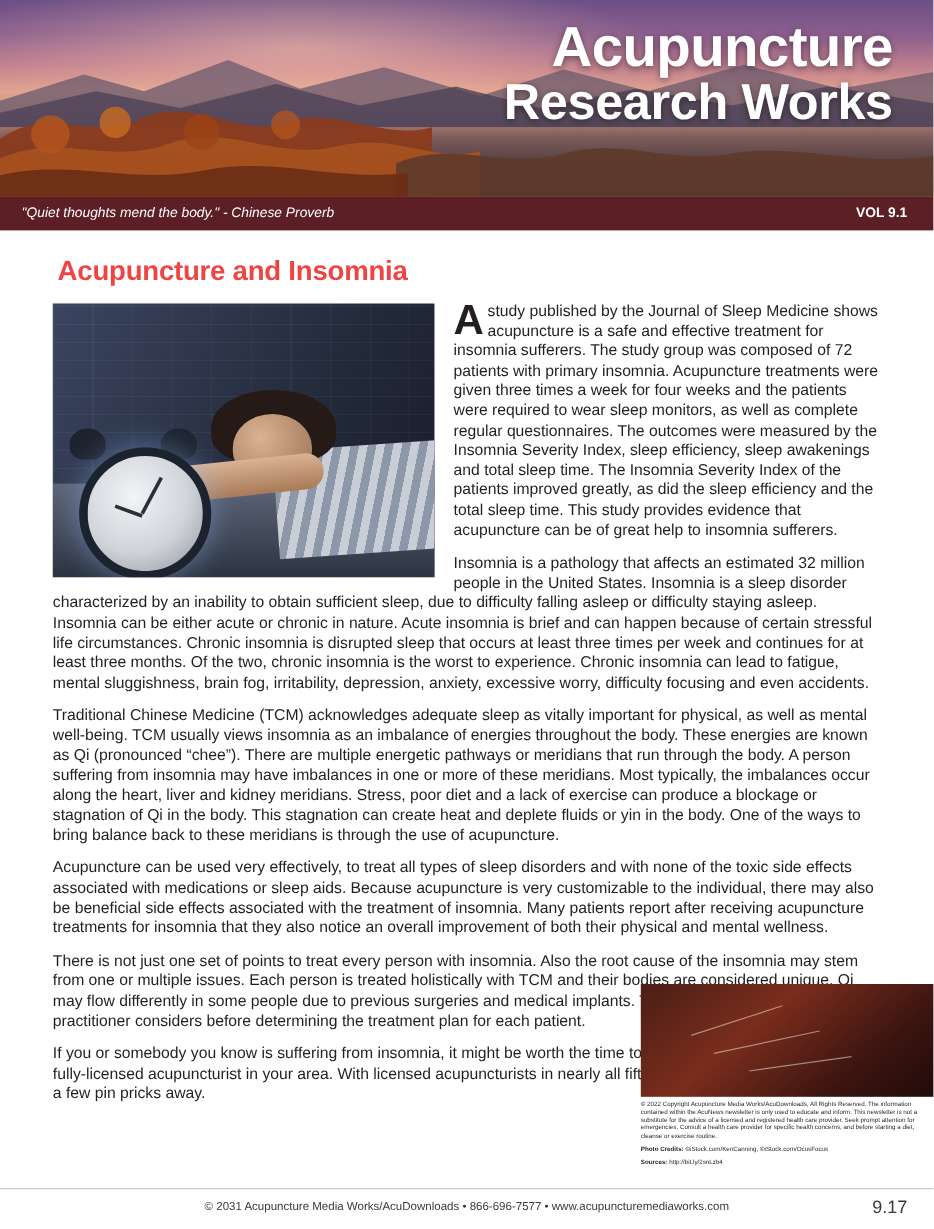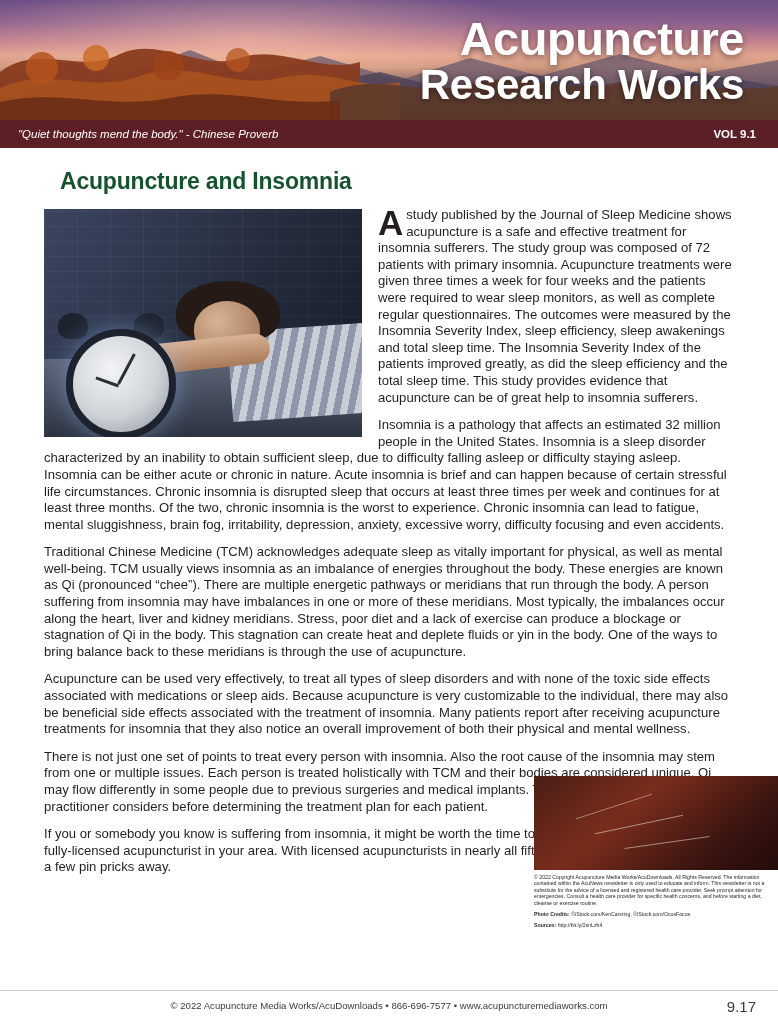--- a/index.html
+++ b/index.html
@@ -19,21 +19,21 @@
     position: relative;
     width: 778px;
     height: 1024px;
     background: #ffffff;
   }
 
   
   .masthead {
     position: relative;
     width: 778px;
-    height: 120px;
+    height: 164px;
     overflow: hidden;
     background: linear-gradient(180deg, #6b4f86 0%, #8c5f8e 18%, #c07f8e 34%, #e0a38f 46%, #cf9a80 56%, #7d5a5a 70%, #4a3a3c 86%, #3a2e30 100%);
   }
   .sky-glow {
     position: absolute;
     left: 0; top: 0;
     width: 778px; height: 90px;
     background: radial-gradient(ellipse 420px 90px at 250px 40px, rgba(255,200,170,0.55), rgba(255,200,170,0) 70%);
   }
   .mountains {
@@ -98,22 +98,22 @@
   
   .content {
     position: relative;
     padding: 14px 44px 0 44px;
     box-sizing: border-box;
     width: 778px;
   }
   h1.article-title {
     font-size: 23px;
     font-weight: bold;
-    color: #14532d;
-    margin: 6px 0 12px 16px;
+    color: #ef4444;
+    margin: 6px 0 12px 4px;
     letter-spacing: -0.2px;
   }
 
   .lead-wrap {
     position: relative;
   }
 
   .photo {
     float: left;
     width: 318px;
@@ -348,17 +348,17 @@
     </div>
 
     <div class="credits">
       <span class="line">© 2022  Copyright Acupuncture Media Works/AcuDownloads, All Rights Reserved. The information contained within the AcuNews newsletter is only used to educate and inform. This newsletter is not a substitute for the advice of a licensed and registered health care provider. Seek prompt attention for emergencies. Consult a health care provider for specific health concerns, and before starting a diet, cleanse or exercise routine.</span>
       <span class="sources"><b>Photo Credits:</b> <span>©iStock.com/KenCanning, ©iStock.com/OcusFocus</span></span>
       <span class="sources"><b>Sources:</b> <span>http://bit.ly/2snLzb4</span></span>
     </div>
   </div>
 
   <div class="footer">
-    <div class="f-center">© 2022 Acupuncture Media Works/AcuDownloads • 866-696-7577 • www.acupuncturemediaworks.com</div>
+    <div class="f-center">© 2031 Acupuncture Media Works/AcuDownloads • 866-696-7577 • www.acupuncturemediaworks.com</div>
     <div class="f-right">9.17</div>
   </div>
 
 </div>
 
 </body></html>

